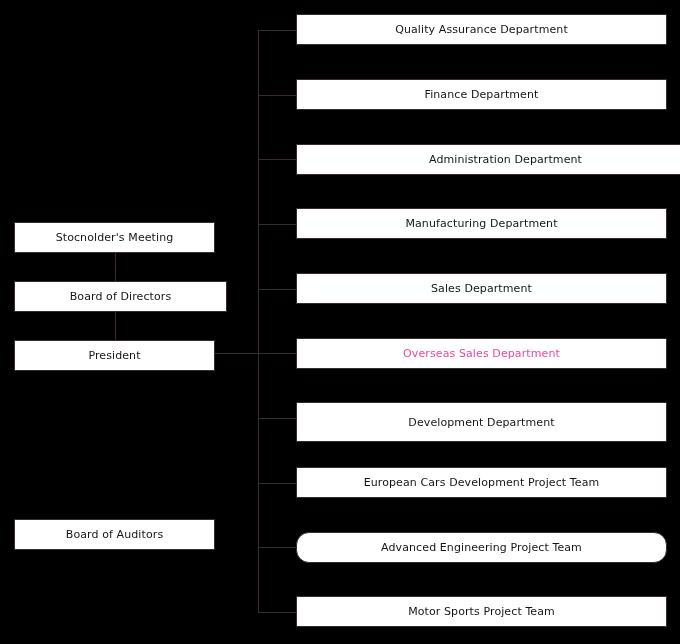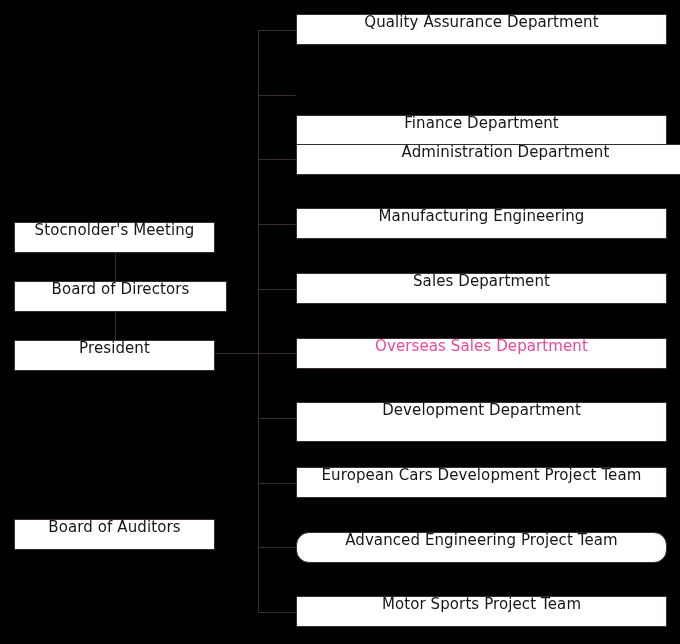--- a/index.html
+++ b/index.html
@@ -17,24 +17,24 @@
     height: 644px;
     background: #000000;
     overflow: hidden;
   }
   .node-box {
     position: absolute;
     box-sizing: border-box;
     background: #ffffff;
     border: 1px solid #3b2c2c;
     display: flex;
-    align-items: flex-start;
+    align-items: center;
     justify-content: center;
     color: #161616;
-    font-size: 15px;
+    font-size: 11px;
     line-height: 1;
     letter-spacing: 0.1px;
     white-space: nowrap;
     overflow: hidden;
   }
   .node-box .node-label {
     display: block;
     padding: 0 6px;
   }
   .connector {
@@ -75,28 +75,28 @@
         <span class="node-label">President</span>
       </div>
       <div class="node-box" style="left: 14px; top: 519px; width: 201px; height: 31px; background: rgb(255, 255, 255); border-color: rgb(59, 44, 44); color: rgb(22, 22, 22);">
         <span class="node-label">Board of Auditors</span>
       </div>
     </div>
   <div id="departments-layer">
       <div class="node-box" style="left: 296px; top: 14px; width: 371px; height: 31px; background: rgb(255, 255, 255); border-color: rgb(59, 44, 44); color: rgb(22, 22, 22);">
         <span class="node-label">Quality Assurance Department</span>
       </div>
-      <div class="node-box" style="left: 296px; top: 79px; width: 371px; height: 31px; background: rgb(255, 255, 255); border-color: rgb(59, 44, 44); color: rgb(22, 22, 22); margin-top: 36px;">
+      <div class="node-box" style="left: 296px; top: 79px; width: 371px; height: 31px; background: rgb(255, 255, 255); border-color: rgb(59, 44, 44); color: rgb(22, 22, 22);">
         <span class="node-label">Finance Department</span>
       </div>
       <div class="node-box" style="left: 296px; top: 144px; width: 419px; height: 31px; background: rgb(255, 255, 255); border-color: rgb(59, 44, 44); color: rgb(22, 22, 22);">
         <span class="node-label">Administration Department</span>
       </div>
       <div class="node-box" style="left: 296px; top: 208px; width: 371px; height: 31px; background: rgb(255, 255, 255); border-color: rgb(59, 44, 44); color: rgb(22, 22, 22);">
-        <span class="node-label">Manufacturing Engineering</span>
+        <span class="node-label">Manufacturing Department</span>
       </div>
       <div class="node-box" style="left: 296px; top: 273px; width: 371px; height: 31px; background: rgb(255, 255, 255); border-color: rgb(59, 44, 44); color: rgb(22, 22, 22);">
         <span class="node-label">Sales Department</span>
       </div>
       <div class="node-box" style="left: 296px; top: 338px; width: 371px; height: 31px; background: rgb(255, 255, 255); border-color: rgb(59, 44, 44); color: #ec4899;">
         <span class="node-label">Overseas Sales Department</span>
       </div>
       <div class="node-box" style="left: 296px; top: 402px; width: 371px; height: 40px; background: rgb(255, 255, 255); border-color: rgb(59, 44, 44); color: rgb(22, 22, 22);">
         <span class="node-label">Development Department</span>
       </div>

